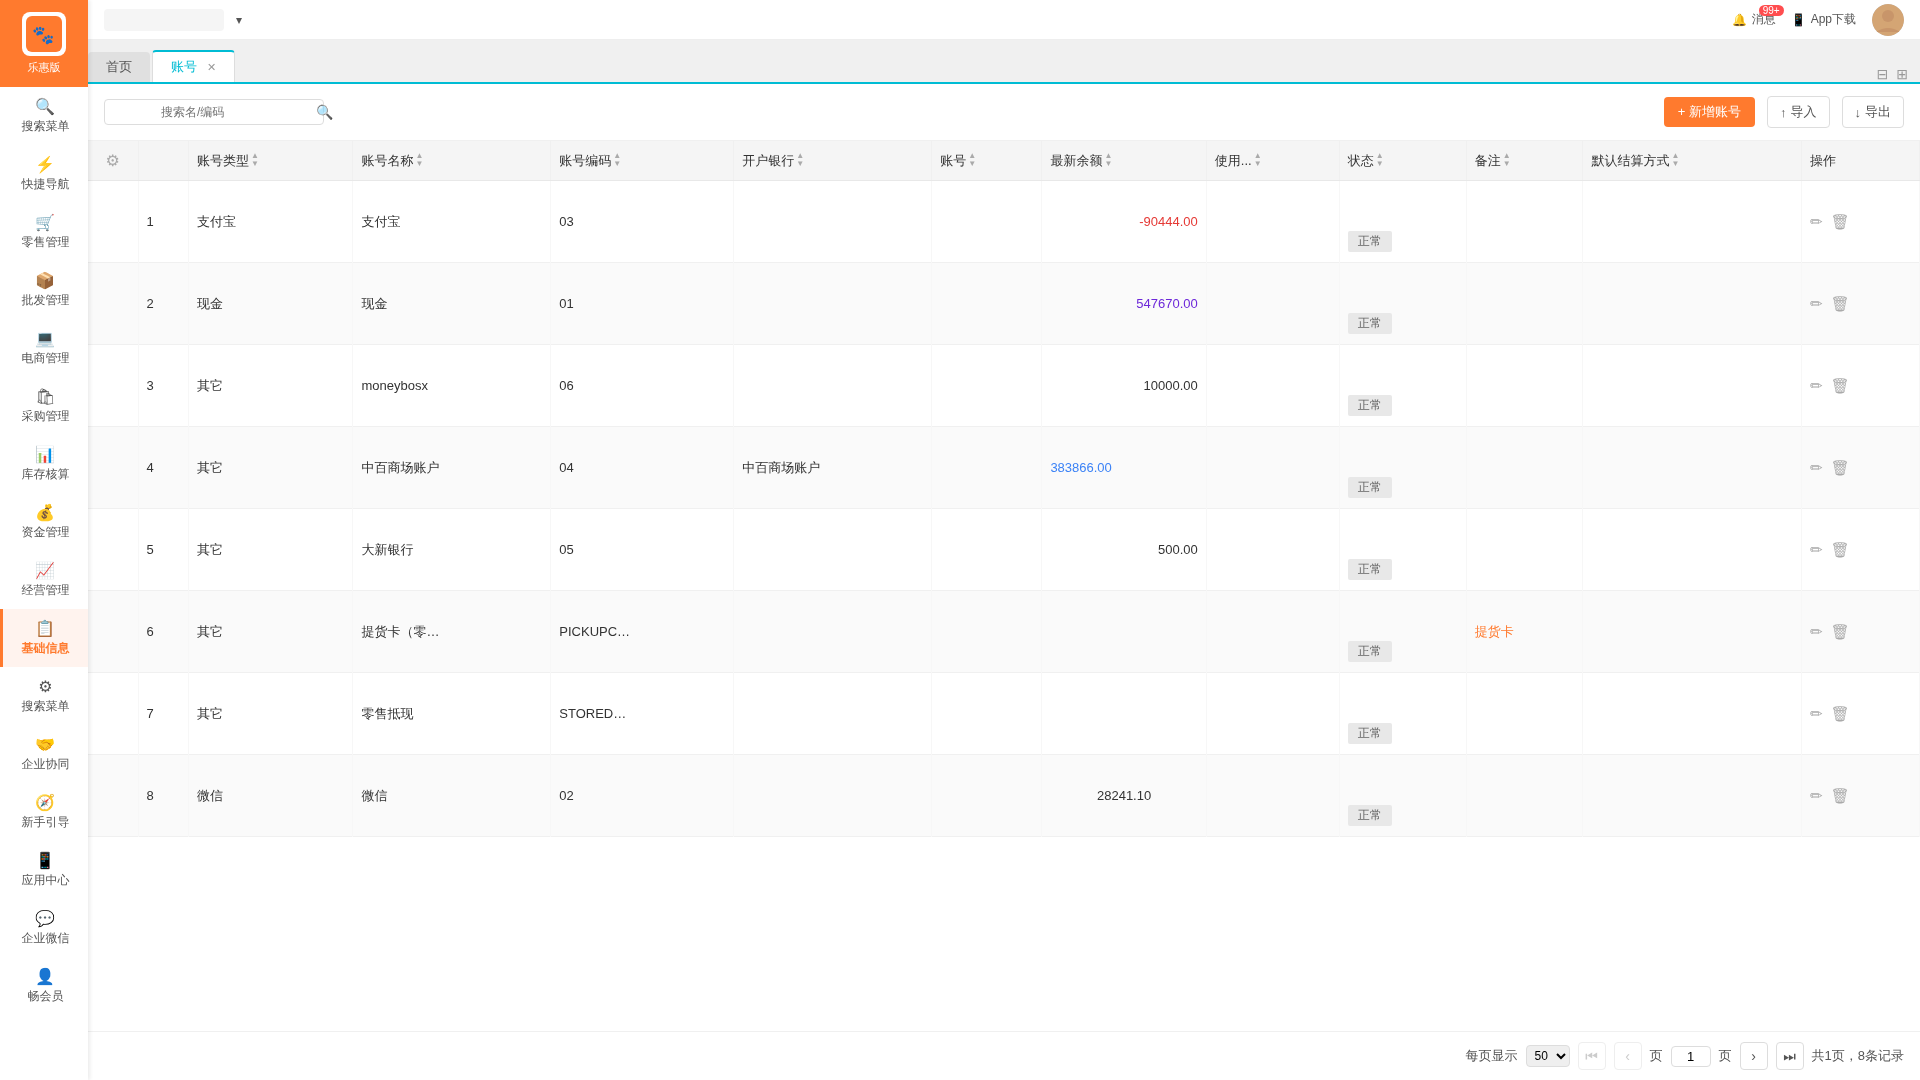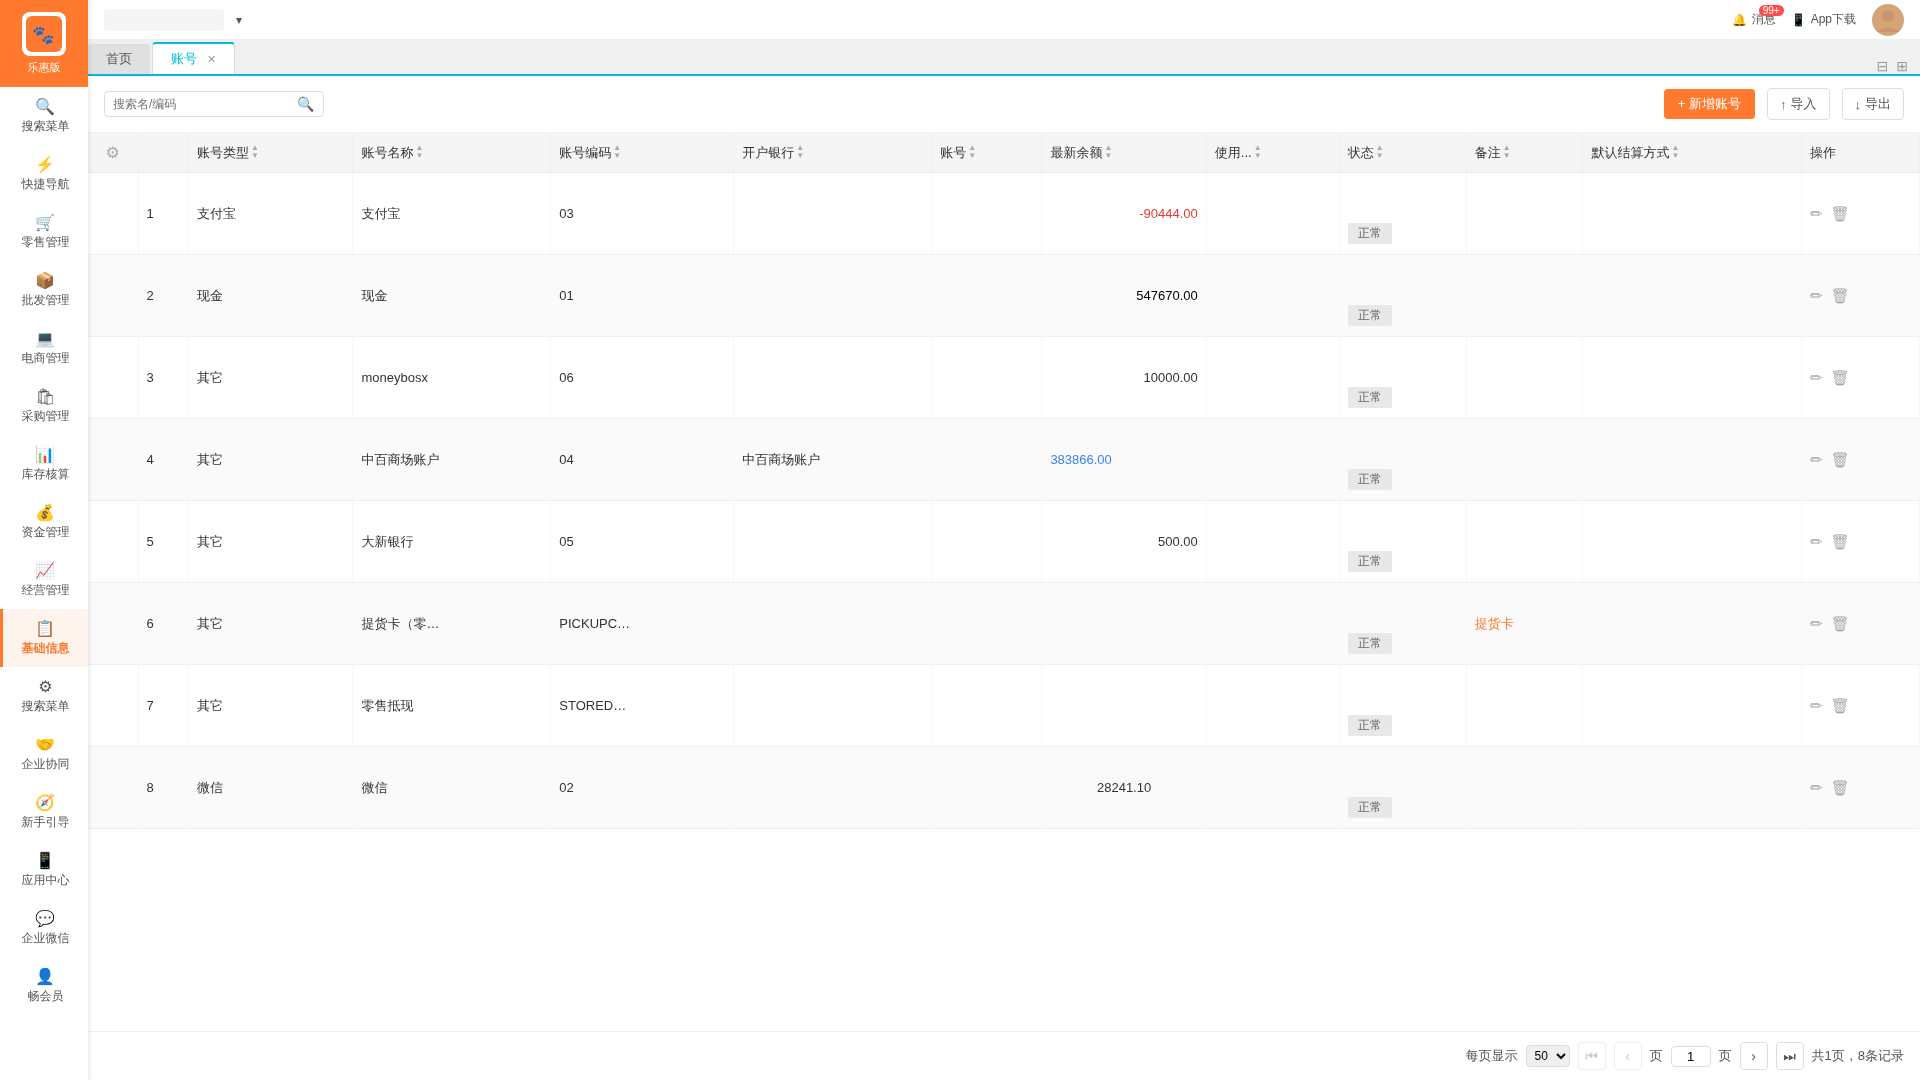--- a/index.html
+++ b/index.html
@@ -130,21 +130,21 @@
     .header-avatar {
       width: 32px;
       height: 32px;
       border-radius: 50%;
       background: #ccc;
       overflow: hidden;
     }
 
     
     .tab-bar {
-      height: 36px;
+      height: 44px;
       background: #f0f0f0;
       display: flex;
       align-items: flex-end;
       padding: 0 0;
       flex-shrink: 0;
       border-bottom: 2px solid #00bcd4;
     }
     .tab-item {
       padding: 6px 18px;
       font-size: 13px;
@@ -209,20 +209,21 @@
       padding: 4px 8px;
       width: 220px;
     }
     .search-input {
       border: none;
       outline: none;
       font-size: 12px;
       color: #999;
       flex: 1;
       background: transparent;
+      margin-left: 48px;
     }
     .search-icon { color: #aaa; font-size: 14px; cursor: pointer; }
     .toolbar-right {
       display: flex;
       align-items: center;
       gap: 12px;
     }
     .btn-add {
       background: #ff7a2e;
       color: #fff;
@@ -612,21 +613,21 @@
       </td>
     </tr>
             <tr style="background: rgb(250, 250, 250);">
       <td></td>
       <td>2</td>
       <td>现金</td>
       <td>现金</td>
       <td>01</td>
       <td></td>
       <td></td>
-      <td style="text-align:right; color:#000000">547670.00</td>
+      <td style="text-align:right; color:#6d28d9">547670.00</td>
       <td></td>
       <td><span class="status-tag status-normal">正常</span></td>
       <td style="color:#ff7a2e"></td>
       <td></td>
       <td>
         <div class="action-btns">
           <span class="action-btn" title="编辑">✏</span>
           <span class="action-btn" title="删除">🗑</span>
         </div>
       </td>

